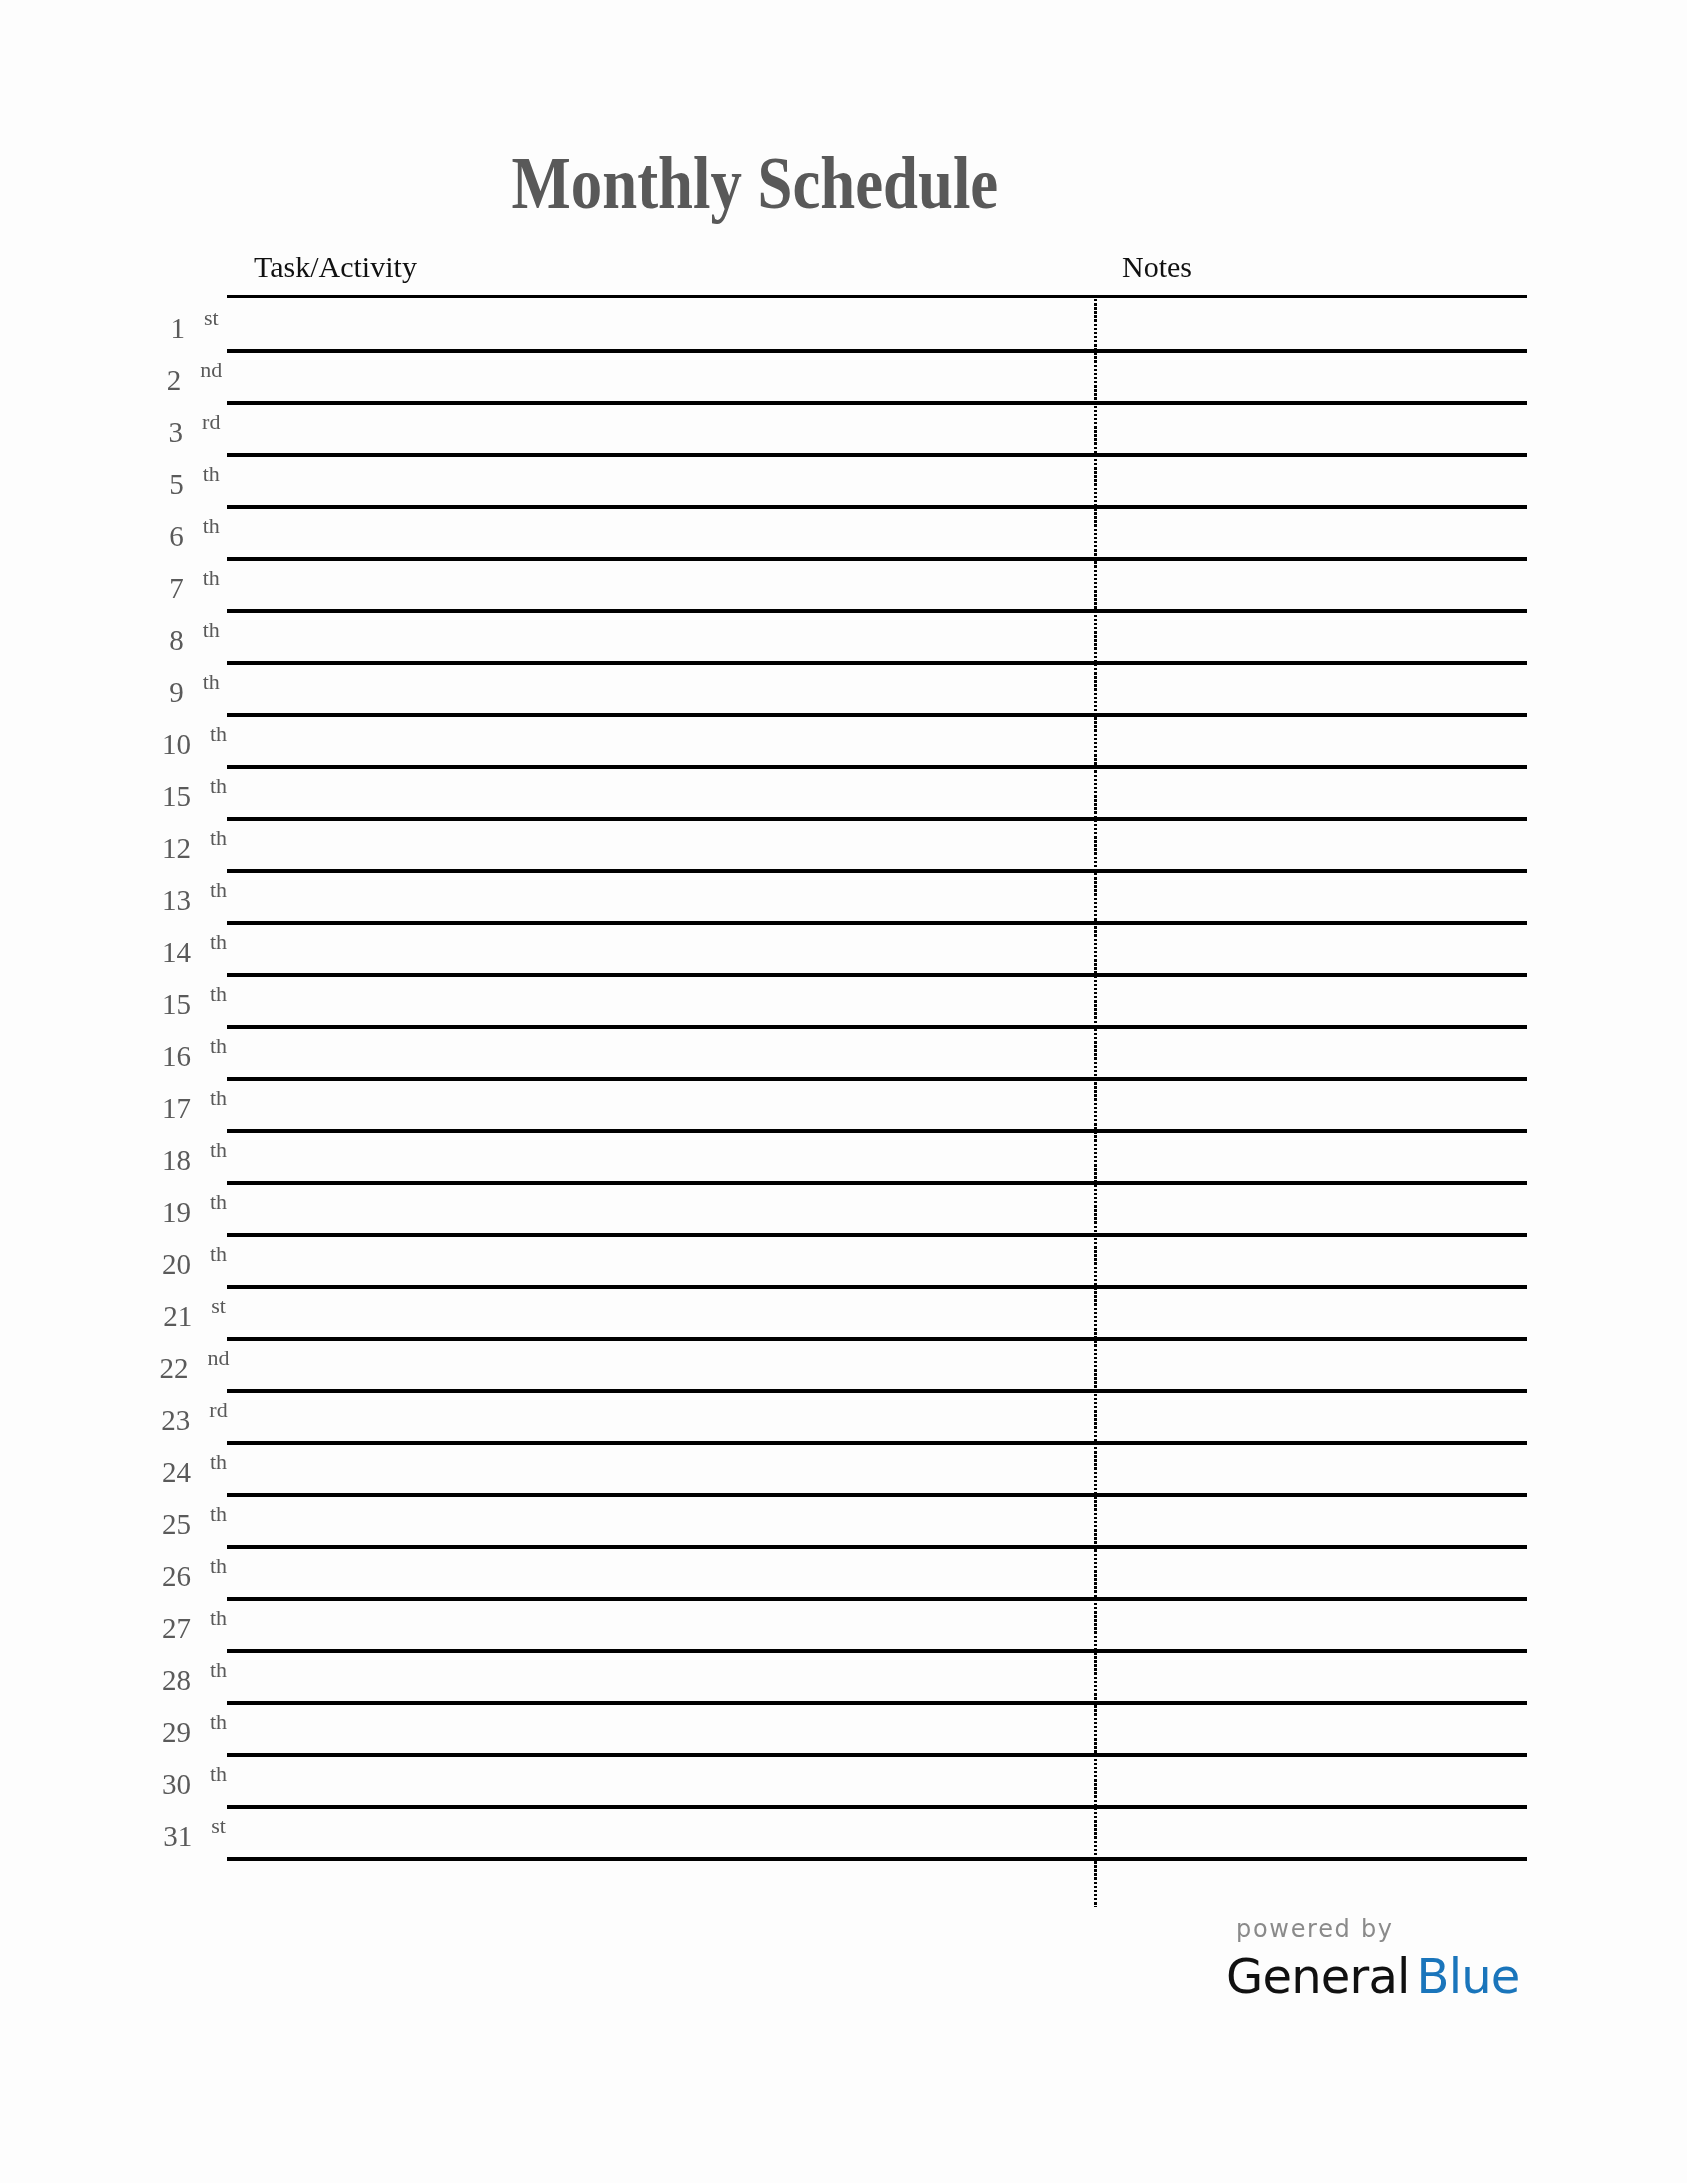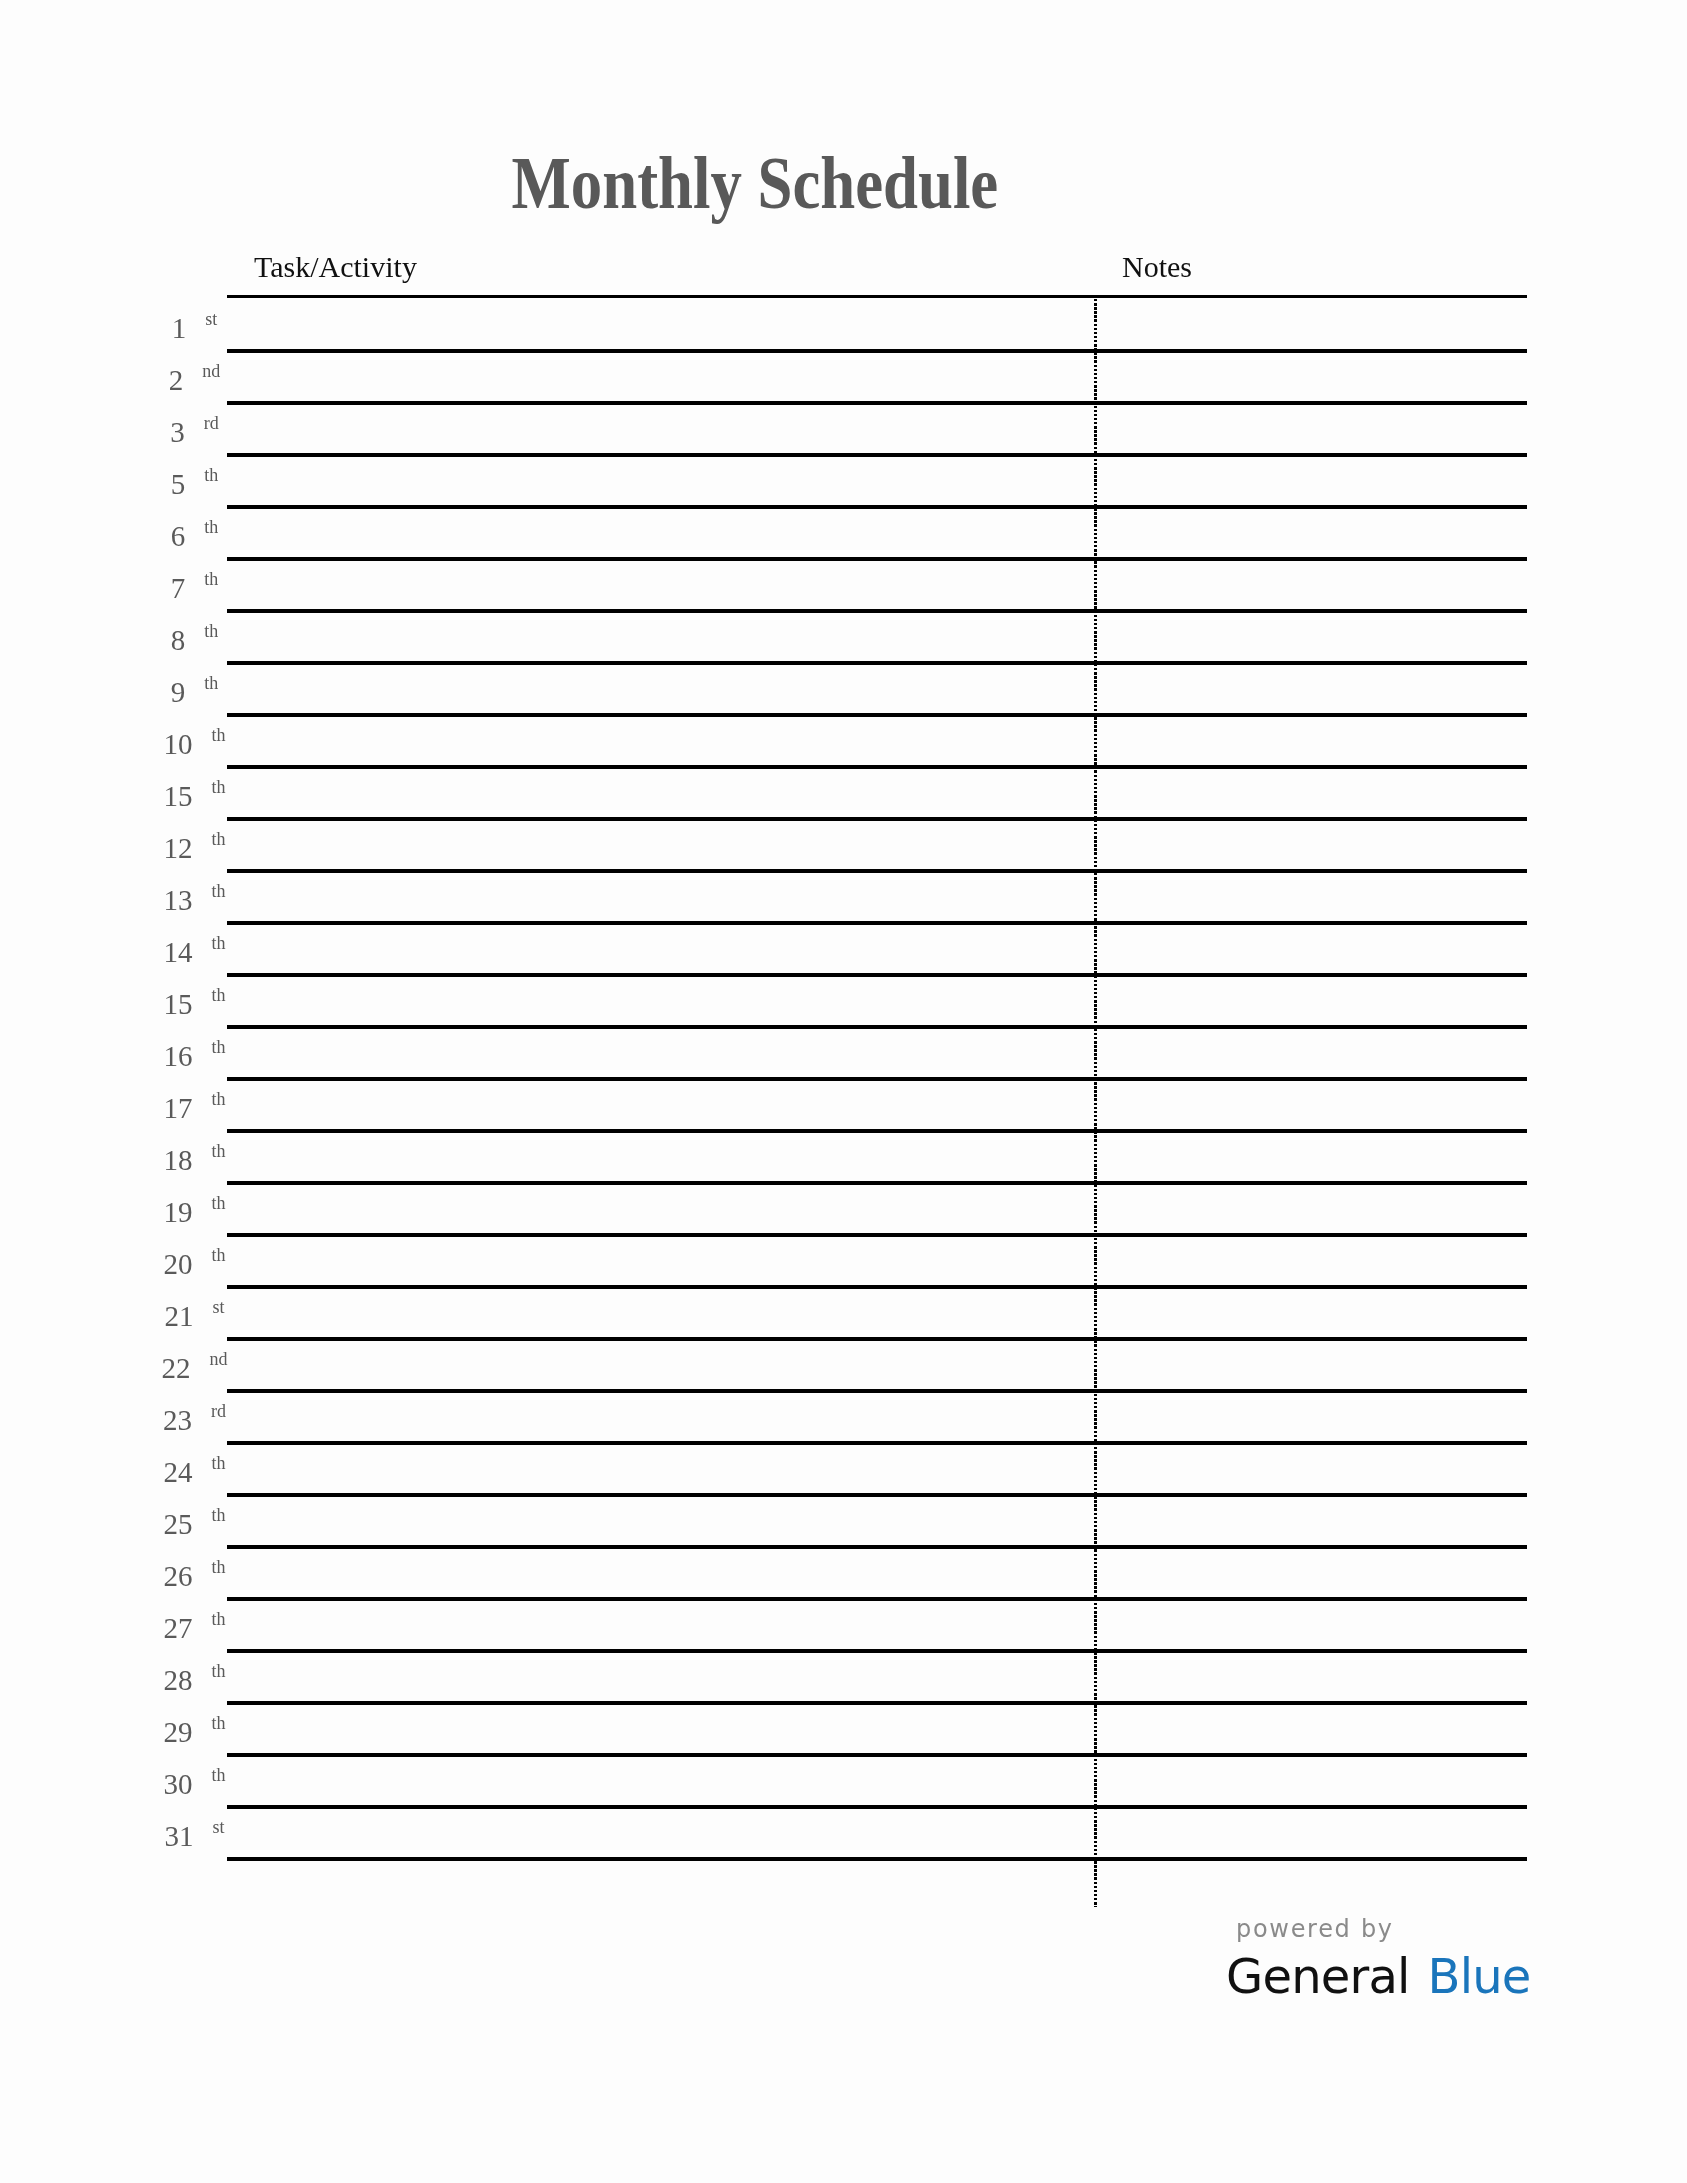--- a/index.html
+++ b/index.html
@@ -5,28 +5,28 @@
   html, body { margin:0; padding:0; }
   body { width:1687px; height:2183px; background:#fdfdfd; position:relative; overflow:hidden; font-family:"Liberation Serif", serif; }
   .title { position:absolute; left:0; width:1510px; top:147px; text-align:center; font-family:"Liberation Serif", serif; font-weight:bold; font-size:73px; color:#595959; line-height:1; }
   .title span { display:inline-block; transform:scaleX(0.86); transform-origin:center; }
   .col-head { position:absolute; top:252px; font-size:30px; color:#111; line-height:1;margin-left:20px; }
   .head-line { position:absolute; left:227px; width:1300px; height:3.3px; top:295px; background:#000; }
   .rows { position:absolute; left:0; top:299px; width:1687px; }
   .row { position:relative; height:52px; }
   .row .rule { position:absolute; left:227px; width:1300px; height:3.3px; bottom:-1.7px; background:#000; }
   .row .label { position:absolute; width:99px; left:145px; text-align:center; bottom:8.3px; font-size:29px; color:#5a5a5a; line-height:1; }
-  .row .label sup { font-size:18px; vertical-align:0; position:relative; top:-13.2px; margin-left:19px; }
+  .row .label sup { font-size:22px; vertical-align:0; position:relative; top:-13.2px; margin-left:19px; }
   .divider { position:absolute; left:1094px; top:299px; width:3.3px; height:1608px;
     background:repeating-linear-gradient(to bottom, #000 0, #000 2.5px, transparent 2.5px, transparent 4.1px); }
   .footer { position:absolute; left:1216px; top:1917px; width:314px; }
   .powered { position:absolute; left:20px; top:0; font-family:"DejaVu Sans", sans-serif; font-size:24px; color:#8a8a8a; letter-spacing:1.7px; line-height:1; }
   .brand { position:absolute; left:10px; top:35px; font-family:"DejaVu Sans", sans-serif; font-size:48px; line-height:1; letter-spacing:-0.8px; white-space:nowrap; }
   .brand .g { color:#111; }
-  .brand .b { color:#1a75bb; margin-left:18px; }
+  .brand .b { color:#1a75bb; margin-left:7px; }
 </style>
 </head>
 <body>
 
 <div class="title"><span>Monthly Schedule</span></div>
 
 <div class="col-head" style="left:234px;">Task/Activity</div>
 <div class="col-head" style="left:1102px;">Notes</div>
 <div class="head-line"></div>
 

